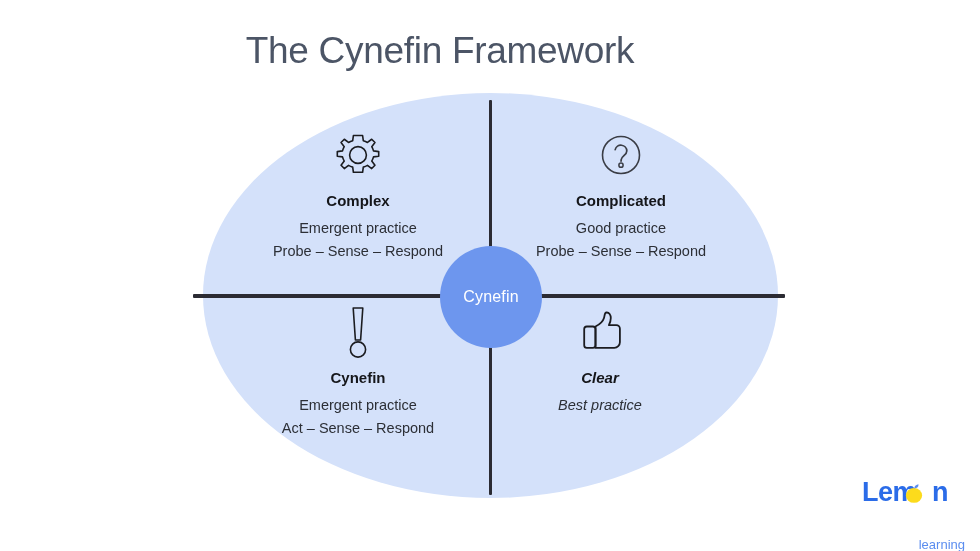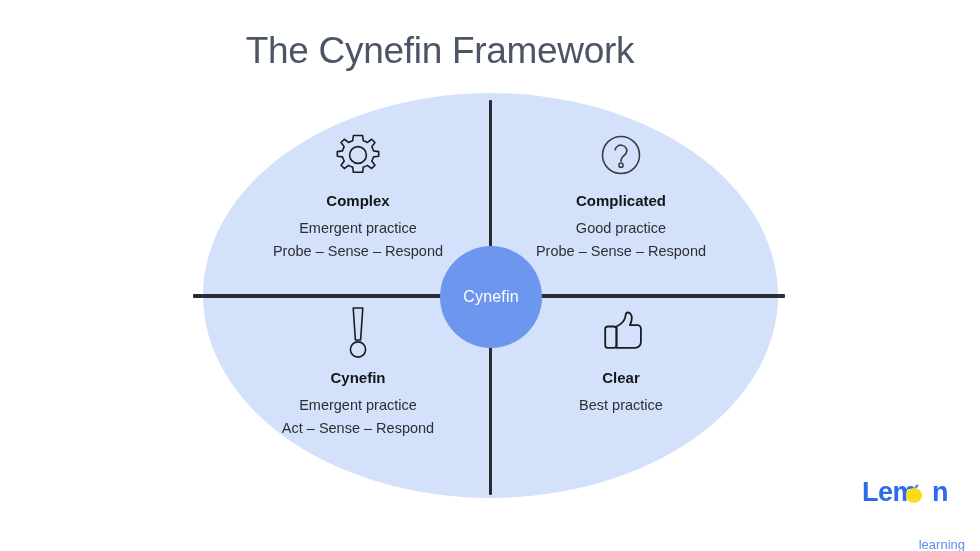--- a/index.html
+++ b/index.html
@@ -106,21 +106,21 @@
   }
   .quad .q-flow {
     font-size: 14.5px;
     color: #2c2f36;
     margin-top: 7px;
   }
 
   #quad-complex     { left: 208px; top: 126px; }
   #quad-complicated { left: 471px; top: 126px; }
   #quad-chaotic     { left: 208px; top: 303px; }
-  #quad-clear       { left: 471px; top: 303px; }
+  #quad-clear       { left: 450px; top: 303px; font-style: italic; }
 
   
   .logo {
     position: absolute;
     left: 862px;
     top: 478px;
     width: 104px;
     height: 46px;
   }
   .logo-word {

